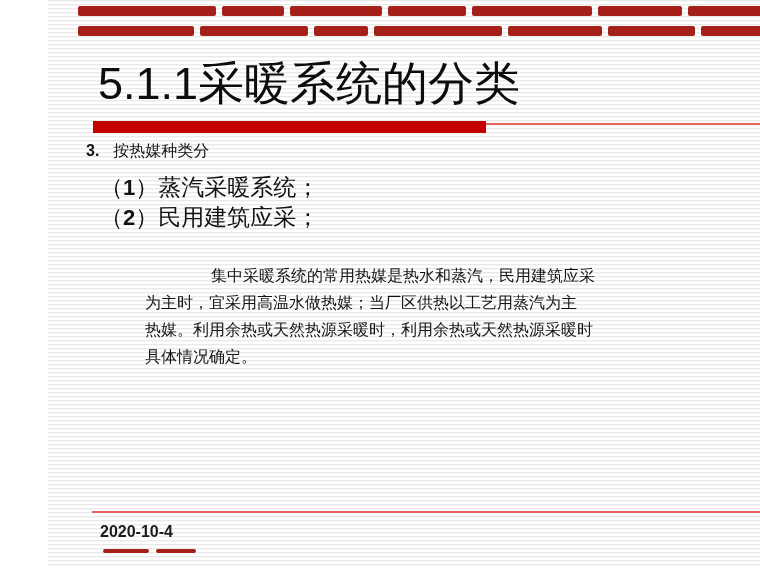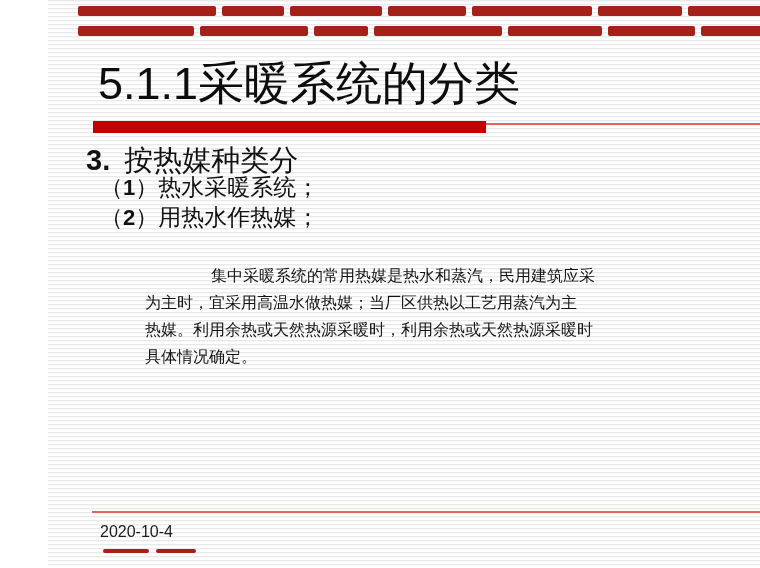--- a/index.html
+++ b/index.html
@@ -34,39 +34,39 @@
     font-size:46px;font-weight:400;line-height:52px;
     white-space:nowrap;color:#0d0d0d;
   }
   .title .latin{font-family:"Liberation Sans", sans-serif;font-size:45px;}
   .rule-thick{position:absolute;left:45px;top:121px;width:393px;height:12px;
     background:var(--accent-red,#c40000);}
   .rule-thin{position:absolute;left:438px;top:123px;width:280px;height:2px;
     background:var(--thin-line-red,#e2645c);}
 
   
-  .list-heading{position:absolute;left:38px;top:141px;font-size:29px;white-space:nowrap;}
+  .list-heading{position:absolute;left:38px;top:141px;font-size:16px;white-space:nowrap;}
   .list-heading .zh{margin-left:14px;}
   .num-bold{font-family:"Liberation Sans", sans-serif;font-weight:700;}
   .list-item{position:absolute;left:52px;font-size:23px;white-space:nowrap;}
   .list-item.i1{top:172px;}
   .list-item.i2{top:202px;}
   .list-item.i3{top:232px;}
   .list-item .num-bold{font-size:22px;}
 
   
   .para{position:absolute;left:97px;top:262px;width:640px;font-size:16px;line-height:27px;}
   .para .line{white-space:nowrap;height:27px;}
   .para .line.indent{padding-left:66px;}
 
   
   .footer-rule{position:absolute;left:44px;top:511px;width:692px;height:2px;
     background:var(--thin-line-red,#e2645c);}
   .footer-date{position:absolute;left:52px;top:523px;
-    font-family:"Liberation Sans", sans-serif;font-size:16px;color:#1c1c1c;}
+    font-family:"Liberation Sans", sans-serif;font-size:16px;color:#1c1c1c;font-weight:bold;}
   .footer-page{position:absolute;right:36px;top:523px;
     font-family:"Liberation Sans", sans-serif;font-size:16px;color:#1c1c1c;text-align:right;}
 </style>
 </head>
 <body>
 
 <div class="slide">
 
   <div class="deco-row r1">
     <span class="seg" style="width:138px"></span>
@@ -87,23 +87,23 @@
     <span class="seg" style="width:81px"></span>
   </div>
   <div class="deco-right"></div>
 
   <h1 class="title"><span class="latin">5.1.1</span><span>采暖系统的分类</span></h1>
   <div class="rule-thick"></div>
   <div class="rule-thin"></div>
 
   <div class="list-heading"><span class="num-bold">3.</span><span class="zh">按热媒种类分</span></div>
 
-  <div class="list-item i1"><span>（</span><span class="num-bold">1</span><span>）</span><span>热水采暖系统；</span></div>
+  <div class="list-item i1"><span>（</span><span class="num-bold">1</span><span>）</span><span>蒸汽采暖系统；</span></div>
 
-  <div class="list-item i2"><span>（</span><span class="num-bold">2</span><span>）</span><span>用热水作热媒；</span></div>
+  <div class="list-item i2"><span>（</span><span class="num-bold">2</span><span>）</span><span>民用建筑应采；</span></div>
 
 
   <div class="para">
     <div class="line indent">集中采暖系统的常用热媒是热水和蒸汽，民用建筑应采</div>
     <div class="line">为主时，宜采用高温水做热媒；当厂区供热以工艺用蒸汽为主</div>
     <div class="line">热媒。利用余热或天然热源采暖时，利用余热或天然热源采暖时</div>
     <div class="line">具体情况确定。</div>
   </div>
 
   <div class="footer-rule"></div>

